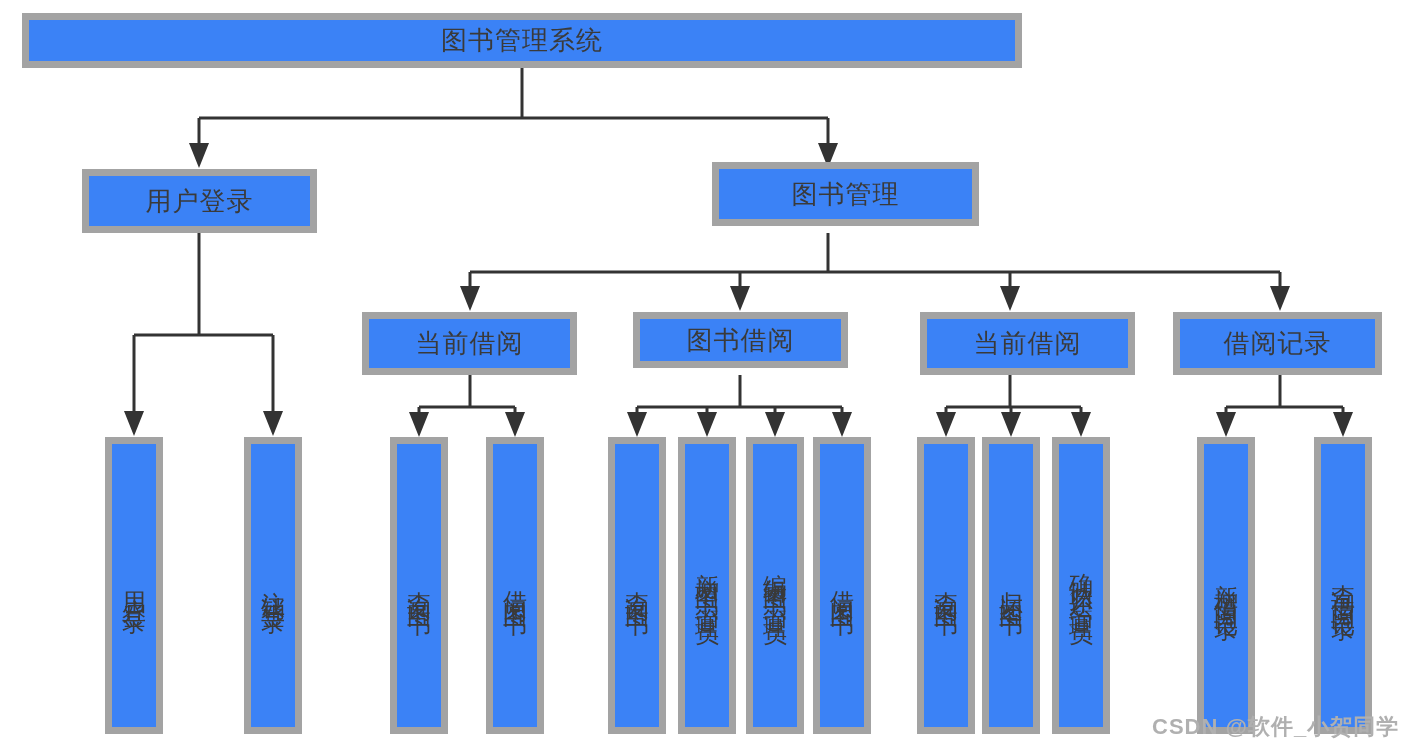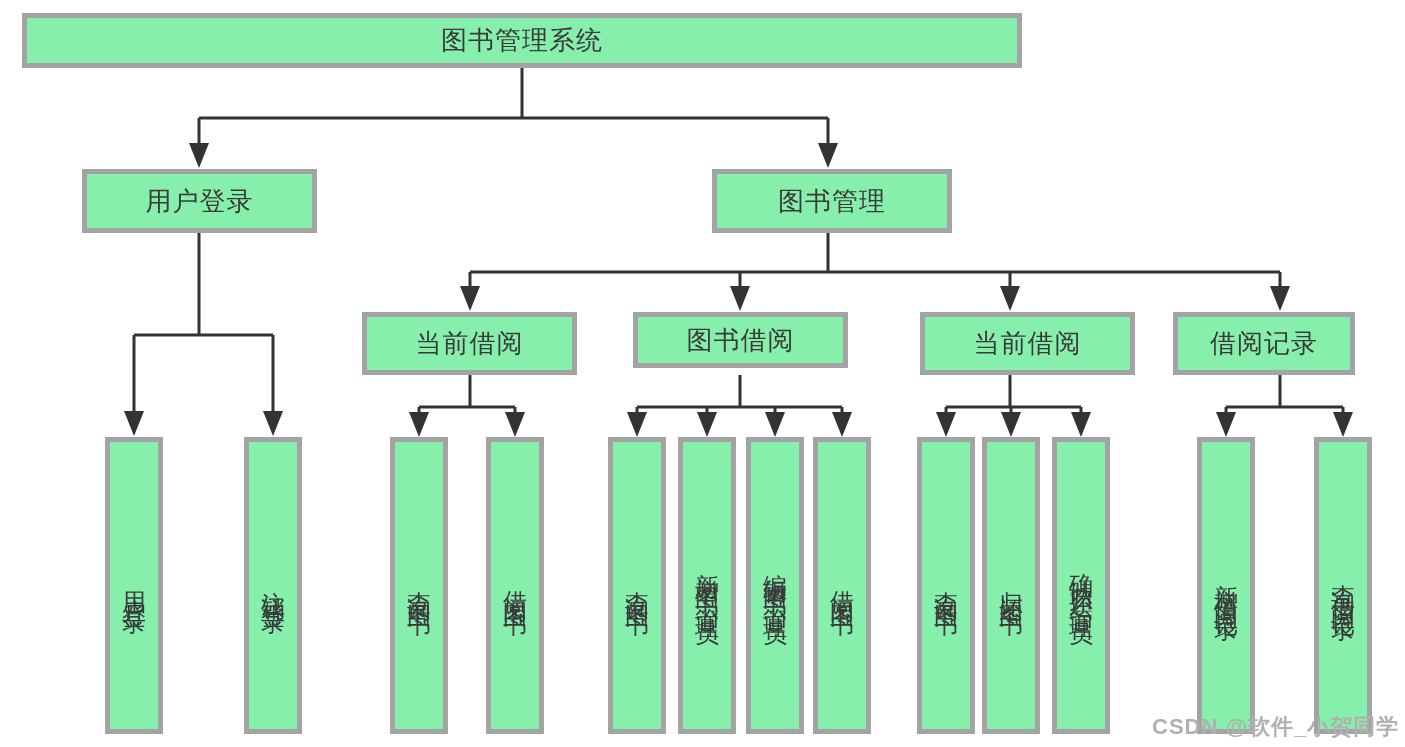--- a/index.html
+++ b/index.html
@@ -17,22 +17,22 @@
   }
   .connectors {
     position: absolute;
     left: 0;
     top: 0;
     z-index: 1;
   }
   .box {
     position: absolute;
     box-sizing: border-box;
-    border: 5px solid #a3a3a3;
-    background: #86efac;
+    border: 7px solid #a3a3a3;
+    background: #3b82f6;
     display: flex;
     align-items: center;
     justify-content: center;
     z-index: 2;
     color: #3a3a3a;
   }
   .hlabel {
     font-size: 26px;
     letter-spacing: 1px;
     color: #3a3a3a;
@@ -130,34 +130,34 @@
     </g>
   </svg>
 
   <div class="box" style="left:22px;top:13px;width:1000px;height:55px">
     <span class="hlabel">图书管理系统</span>
   </div>
 
   <div class="box" style="left:82px;top:169px;width:235px;height:64px">
     <span class="hlabel">用户登录</span>
   </div>
-  <div class="box" style="left:712px;top:169px;width:240px;height:64px">
+  <div class="box" style="left:712px;top:162px;width:267px;height:64px">
     <span class="hlabel">图书管理</span>
   </div>
 
   <div class="box" style="left:362px;top:312px;width:215px;height:63px">
     <span class="hlabel">当前借阅</span>
   </div>
   <div class="box" style="left:633px;top:312px;width:215px;height:56px">
     <span class="hlabel">图书借阅</span>
   </div>
   <div class="box" style="left:920px;top:312px;width:215px;height:63px">
     <span class="hlabel">当前借阅</span>
   </div>
-  <div class="box" style="left:1173px;top:312px;width:182px;height:63px">
+  <div class="box" style="left:1173px;top:312px;width:209px;height:63px">
     <span class="hlabel">借阅记录</span>
   </div>
 
   <div class="box leaf" style="left:105px;top:437px;width:58px;height:297px">
     <span class="vlabel">用户登录</span>
   </div>
   <div class="box leaf" style="left:244px;top:437px;width:58px;height:297px">
     <span class="vlabel">注销登录</span>
   </div>
 

